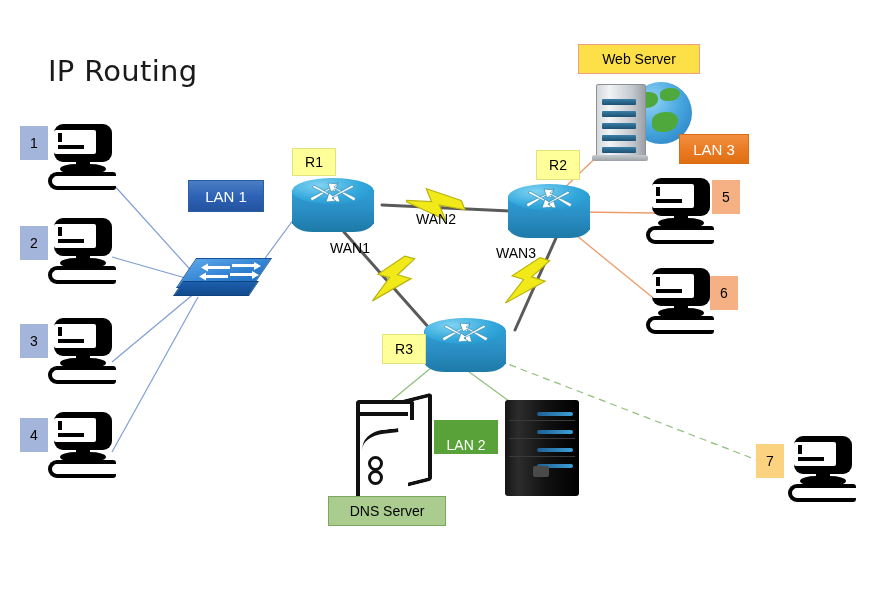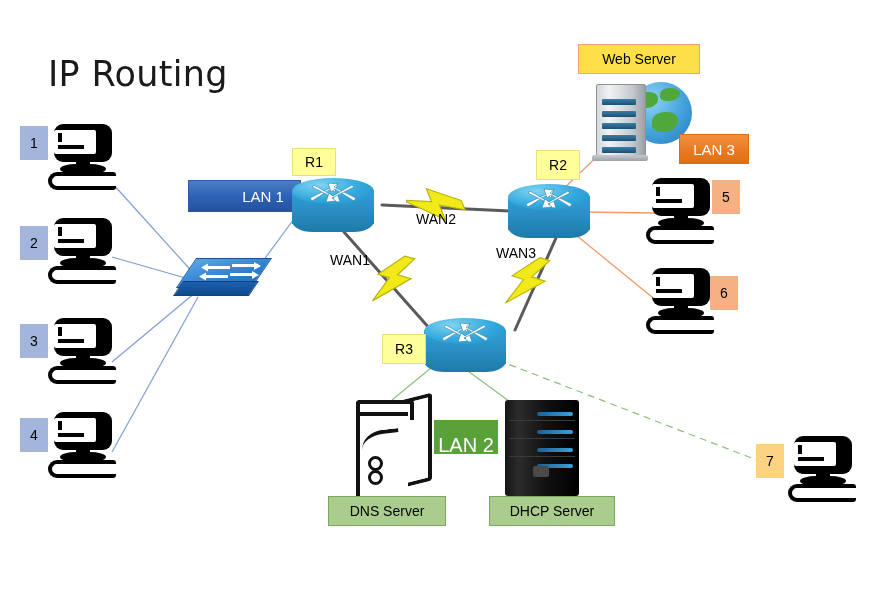--- a/index.html
+++ b/index.html
@@ -1,39 +1,39 @@
 <!DOCTYPE html>
 <html><head>
 <meta charset="utf-8">
 <style>
   html,body{margin:0;padding:0;background:#ffffff;}
   body{font-family:"Liberation Sans",sans-serif;}
   #canvas{position:relative;width:878px;height:609px;background:#ffffff;overflow:hidden;}
   #links{position:absolute;left:0;top:0;width:878px;height:609px;}
 
   
-  #title{position:absolute;left:48px;top:54px;font-size:35px;color:#1a1a1a;
+  #title{position:absolute;left:48px;top:54px;font-size:29px;color:#1a1a1a;
          font-family:"DejaVu Sans",sans-serif;font-weight:400;letter-spacing:.3px;}
 
   
   .numchip{position:absolute;width:28px;height:34px;display:flex;align-items:center;
            justify-content:center;font-size:14px;color:#000;}
   .chip-blue{background:#a3b5db;}
   .chip-peach{background:#f5b183;}
   .chip-amber{background:#fbd27f;}
 
   
   .lanbox{position:absolute;display:flex;align-items:center;justify-content:center;
           color:#fff;font-size:15px;}
   .lan-blue{background:linear-gradient(180deg,#4a7ec4 0%,#2c62b5 52%,#24539f 100%);
-            border:1px solid #2a5ca8;padding-left:37px;}
+            border:1px solid #2a5ca8;}
   .lan-orange{background:linear-gradient(180deg,#f19040 0%,#ea7a22 55%,#e06f12 100%);
               border:1px solid #dc6c12;}
   .lan-green{background:#59a23a;overflow:hidden;}
-  .lan-green span{display:block;margin-top:16px;font-size:20px;color:#fff;white-space:nowrap;}
+  .lan-green span{display:block;margin-top:16px;font-size:14px;color:#fff;white-space:nowrap;}
 
   
   .plate{position:absolute;display:flex;align-items:center;justify-content:center;
          font-size:14px;color:#000;}
   .plate-yellow{background:#ffff99;border:1px solid #e3e37a;}
   .plate-salmon{background:#fde047;border:1px solid #f0a080;}
   .plate-green{background:#aacd8f;border:1px solid #7ba85d;}
 
   
   .wanlabel{position:absolute;font-size:14px;color:#000;white-space:nowrap;}
@@ -151,21 +151,21 @@
     <polygon points="34,2 10,30 24,30 12,56 46,24 30,24 44,2" fill="#f2ea18" stroke="#b9b40f" stroke-width="1.2" transform="rotate(68 28 29)"></polygon>
   </svg>
   <svg class="wanbolt" style="left:368px;top:252px;" width="52" height="56">
     <polygon points="30,2 9,27 21,27 11,54 42,22 28,22 40,2" fill="#f2ea18" stroke="#b9b40f" stroke-width="1.2" transform="rotate(16 26 28)"></polygon>
   </svg>
   <svg class="wanbolt" style="left:502px;top:253px;" width="52" height="58">
     <polygon points="30,2 9,28 21,28 11,56 42,23 28,23 40,2" fill="#f2ea18" stroke="#b9b40f" stroke-width="1.2" transform="rotate(18 26 29)"></polygon>
   </svg>
 
   <div class="wanlabel" style="left:416px;top:175px;margin-top:36px;">WAN2</div>
-  <div class="wanlabel" style="left:330px;top:252px;">WAN1</div>
+  <div class="wanlabel" style="left:330px;top:240px;">WAN1</div>
   <div class="wanlabel" style="left:496px;top:245px;">WAN3</div>
 
   <div class="numchip chip-blue" style="left:20px;top:126px;">1</div>
   <div class="pc" style="left:46px;top:124px;">
     <div class="mon"></div>
       <div class="scr"></div>
       <div class="cur"></div>
       <div class="bar"></div>
     <div class="neck"></div>
       <div class="base"></div>
@@ -340,15 +340,14 @@
     <div class="case"></div>
     <div class="rib" style="top:20px;"></div>
     <div class="rib" style="top:38px;"></div>
     <div class="rib" style="top:56px;"></div>
     <div class="led" style="top:12px;"></div>
     <div class="led" style="top:30px;"></div>
     <div class="led" style="top:48px;"></div>
     <div class="led" style="top:64px;"></div>
     <div class="badge"></div>
   </div>
-  <div class="plate plate-green" style="left:489px;top:496px;width:124px;height:28px;">DHCP Server</div>
 
 </div>
 
 </body></html>

